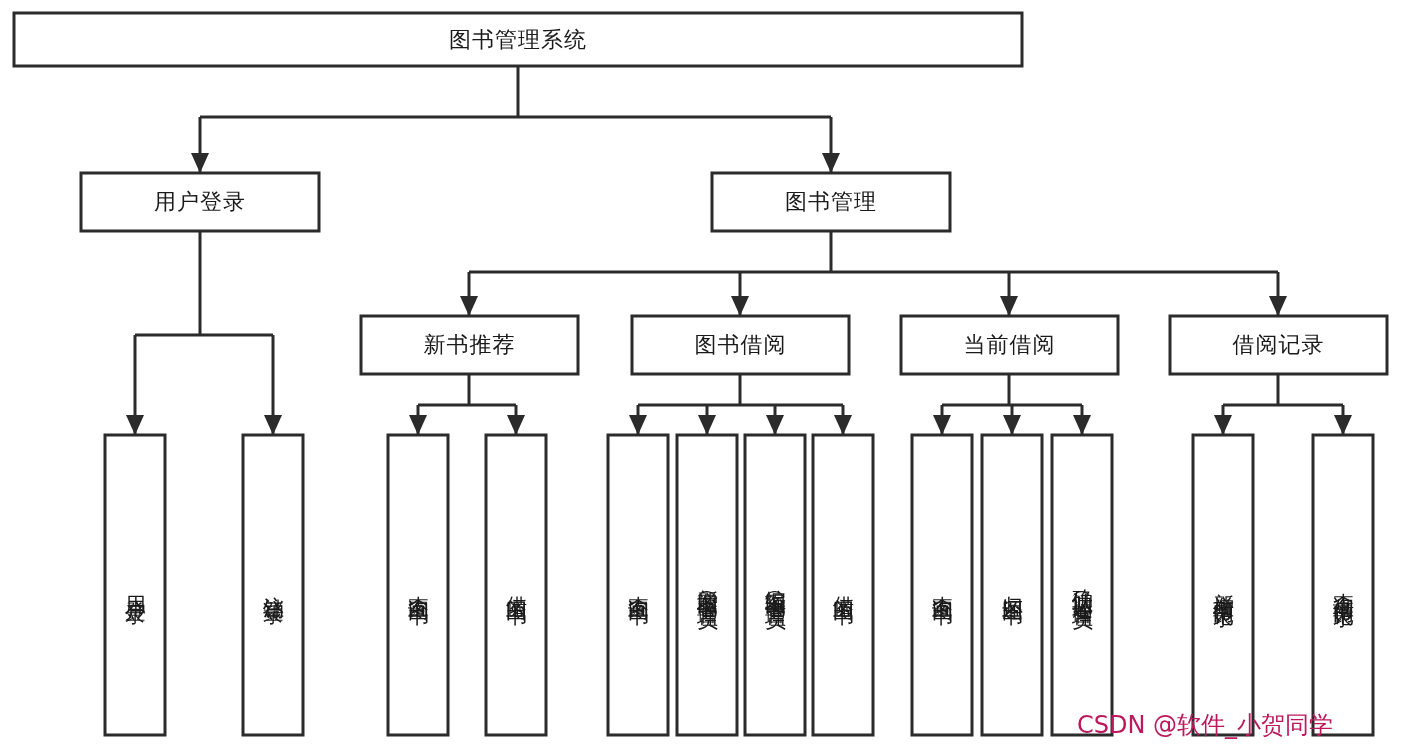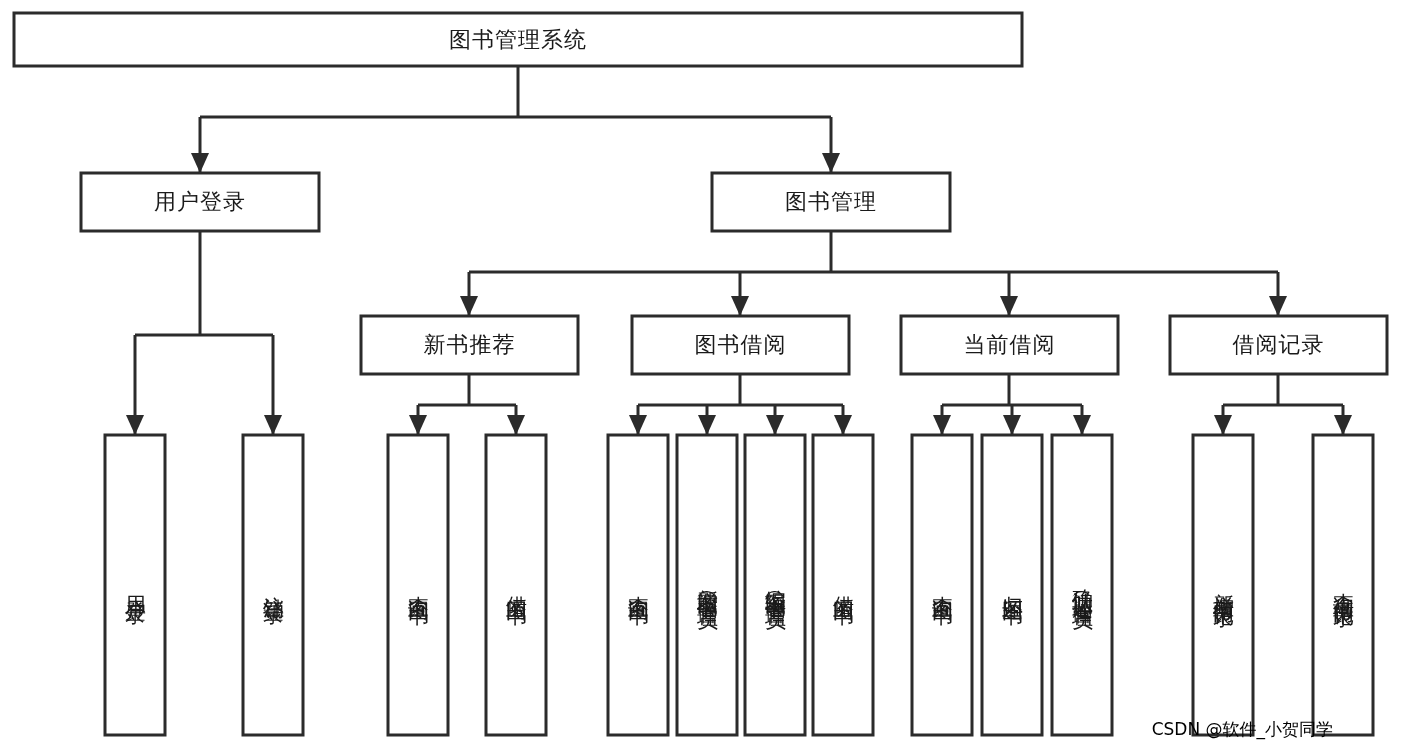--- a/index.html
+++ b/index.html
@@ -52,22 +52,22 @@
   }
   .node-label.horizontal {
     font-size: 22px;
     letter-spacing: 1px;
   }
   .watermark {
     position: absolute;
     right: 10px;
     bottom: 6px;
     font-family: "DejaVu Sans", "Liberation Sans", sans-serif;
-    font-size: 17px;
-    color: #000000;
+    font-size: 24px;
+    color: #be185d;
     white-space: nowrap;
     pointer-events: none;
     user-select: none;
   }
 </style>
 </head>
 <body>
 
 <div id="diagram-root">
   <svg class="flow" viewBox="0 0 1405 747" xmlns="http://www.w3.org/2000/svg">

